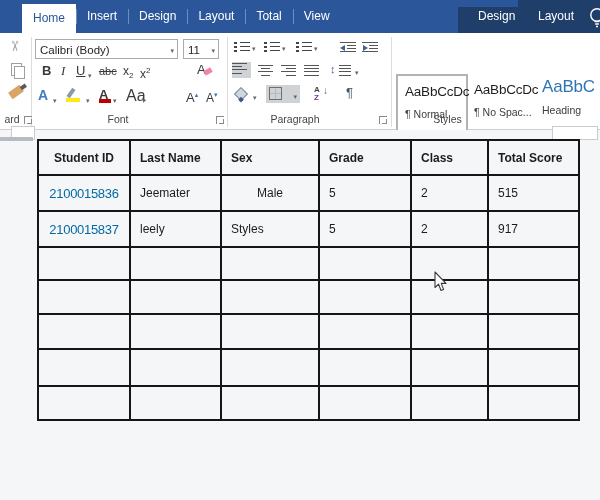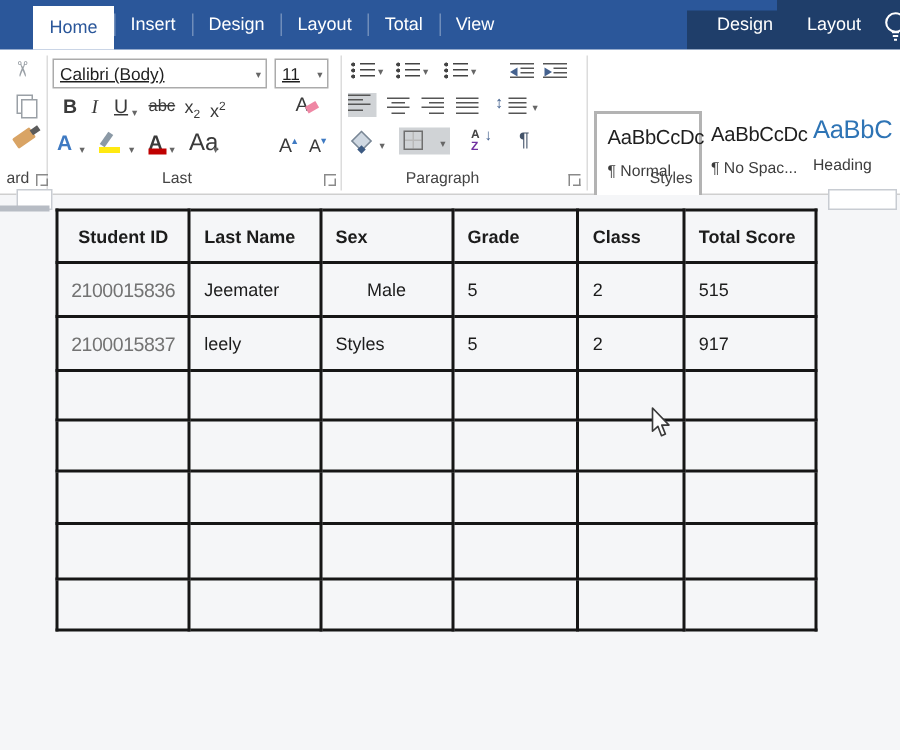--- a/index.html
+++ b/index.html
@@ -27,21 +27,21 @@
   .dd{font-size:7px;color:#666;}
   .pressed{background:#d0d3d6;}
   
   #cut-icon{position:absolute;left:9px;top:5px;color:#9aa0a6;font-size:14px;transform:rotate(90deg);}
   #copy-icon{position:absolute;left:11px;top:30px;width:9px;height:11px;border:1px solid #9aa0a6;background:#fff;}
   #copy-icon::after{content:"";position:absolute;left:2px;top:2px;width:9px;height:11px;border:1px solid #9aa0a6;background:#fff;}
   #fp-brush{position:absolute;left:9px;top:55px;width:14px;height:8px;background:#d9a465;transform:rotate(-35deg);border-radius:1px;}
   #fp-brush::after{content:"";position:absolute;right:-5px;top:2px;width:6px;height:4px;background:#5b5b5b;}
   
   .combo{position:absolute;height:20px;border:1px solid #ababab;background:#fff;font-size:11.5px;color:#1f1f1f;
-         line-height:20px;padding:0 4px;box-sizing:border-box;white-space:nowrap;overflow:hidden;text-decoration:underline;}
+         line-height:20px;padding:0 4px;box-sizing:border-box;white-space:nowrap;overflow:hidden;}
   .combo .dd{position:absolute;right:3px;top:1px;}
   .eraser{display:inline-block;width:8px;height:5px;background:#ef87a4;transform:rotate(-30deg);margin-left:-2px;}
   .ybar{position:absolute;left:0;bottom:0;width:14px;height:4px;background:#ffe912;}
   .rbar{position:absolute;left:0;bottom:0;width:12px;height:4px;background:#c00000;}
   .pen{position:absolute;left:3px;top:0;width:4px;height:10px;background:#8b99a6;transform:rotate(35deg);}
   
   .lin{position:absolute;width:15px;height:12px;background-repeat:no-repeat;}
   .l4{background-image:linear-gradient(#555 0 0),linear-gradient(#555 0 0),linear-gradient(#555 0 0),linear-gradient(#555 0 0);}
   .al-l{background-size:15px 1.4px,10px 1.4px,15px 1.4px,10px 1.4px;background-position:0 1px,0 4.2px,0 7.4px,0 10.6px;}
   .al-c{background-size:15px 1.4px,9px 1.4px,15px 1.4px,9px 1.4px;background-position:0 1px,3px 4.2px,0 7.4px,3px 10.6px;}
@@ -72,31 +72,31 @@
   
   .stylecard{position:absolute;text-align:left;cursor:default;}
   .stylecard .prev{font-size:13.5px;color:#1f1f1f;letter-spacing:-.2px;white-space:nowrap;}
   .stylecard .cap{font-size:10.5px;color:#3c3c3c;margin-top:9px;white-space:nowrap;}
   #style-normal{left:396px;top:41px;width:72px;height:63px;border:2px solid #b3b3b3;background:#fff;box-sizing:border-box;padding:8px 0 0 7px;}
   #style-nospac{left:474px;top:49px;width:64px;padding:0;}
   #style-heading{left:542px;top:44px;width:70px;}
   #style-heading .prev{font-size:17px;color:#2e74b5;}
   #style-heading .cap{margin-top:7px;}
   
-  #doc{position:absolute;left:0;top:130px;width:545px;height:370px;background:#f5f6f8;}
+  #doc{position:absolute;left:0;top:130px;width:600px;height:370px;background:#f5f6f8;}
   .edgebox{position:absolute;background:#fff;border:1px solid #c8ccd2;height:12px;}
   #edge-l{left:11px;top:-4px;width:22px;}
   #edge-r{left:552px;top:-4px;width:44px;}
   #ruler-stub{position:absolute;left:0;top:7px;width:33px;height:4px;background:#b7bcc4;}
   #dtable{position:absolute;left:37px;top:9px;border-collapse:collapse;table-layout:fixed;}
   #dtable td,#dtable th{border:2px solid #161616;font-weight:normal;font-size:12px;color:#1c1c1c;
     padding:0 0 0 9px;text-align:left;vertical-align:middle;overflow:hidden;white-space:nowrap;}
   #dtable th{font-weight:bold;font-size:12px;}
   #dtable .c{text-align:center;padding:0;}
-  #dtable .sid{font-size:13px;letter-spacing:-.3px;color:#737373;}
+  #dtable .sid{font-size:13px;letter-spacing:-.3px;color:#0369a1;}
   tr.r0{height:35px;}tr.r1{height:36px;}tr.r2{height:36px;padding-left:14px;}tr.r3{height:33px;}
   tr.r4{height:34px;}tr.r5{height:35px;}tr.r6{height:37px;}tr.r7{height:34px;}
   #cursor{position:absolute;left:434px;top:141px;}
 </style>
 </head>
 <body>
 
 <div id="app">
 
   <div id="tabbar">
@@ -153,21 +153,21 @@
         <span class="pen"></span>
         <span class="ybar"></span>
       </span>
     <span class="rbtn dd" style="left:86px;top:61px">▾</span>
     <span class="rbtn" style="left:99px;top:55px;font-size:13px;font-weight:bold;width:12px;height:15px"><span>A</span><span class="rbar"></span></span>
     <span class="rbtn dd" style="left:113px;top:61px">▾</span>
     <span class="rbtn" style="left:126px;top:56px;font-size:16px">Aa</span>
     <span class="rbtn dd" style="left:142px;top:61px">▾</span>
     <span class="rbtn" style="left:186px;top:55px;font-size:13px"><span>A</span><sup style="font-size:7px;color:#3f7ac2">▴</sup></span>
     <span class="rbtn" style="left:206px;top:55px;font-size:12px"><span>A</span><sup style="font-size:7px;color:#3f7ac2">▾</sup></span>
-    <span class="glabel" style="left:88px;width:60px">Last</span>
+    <span class="glabel" style="left:88px;width:60px">Font</span>
     <span class="launcher" style="left:216px"></span>
 
     <span class="list-ic" style="left:234px;top:8px"></span>
     <span class="rbtn dd" style="left:252px;top:9px">▾</span>
     <span class="list-ic" style="left:264px;top:8px"></span>
     <span class="rbtn dd" style="left:282px;top:9px">▾</span>
     <span class="list-ic" style="left:296px;top:8px"></span>
     <span class="rbtn dd" style="left:314px;top:9px">▾</span>
     <span class="ind ind-dec" style="left:340px;top:8px"></span>
     <span class="ind ind-inc" style="left:362px;top:8px"></span>

